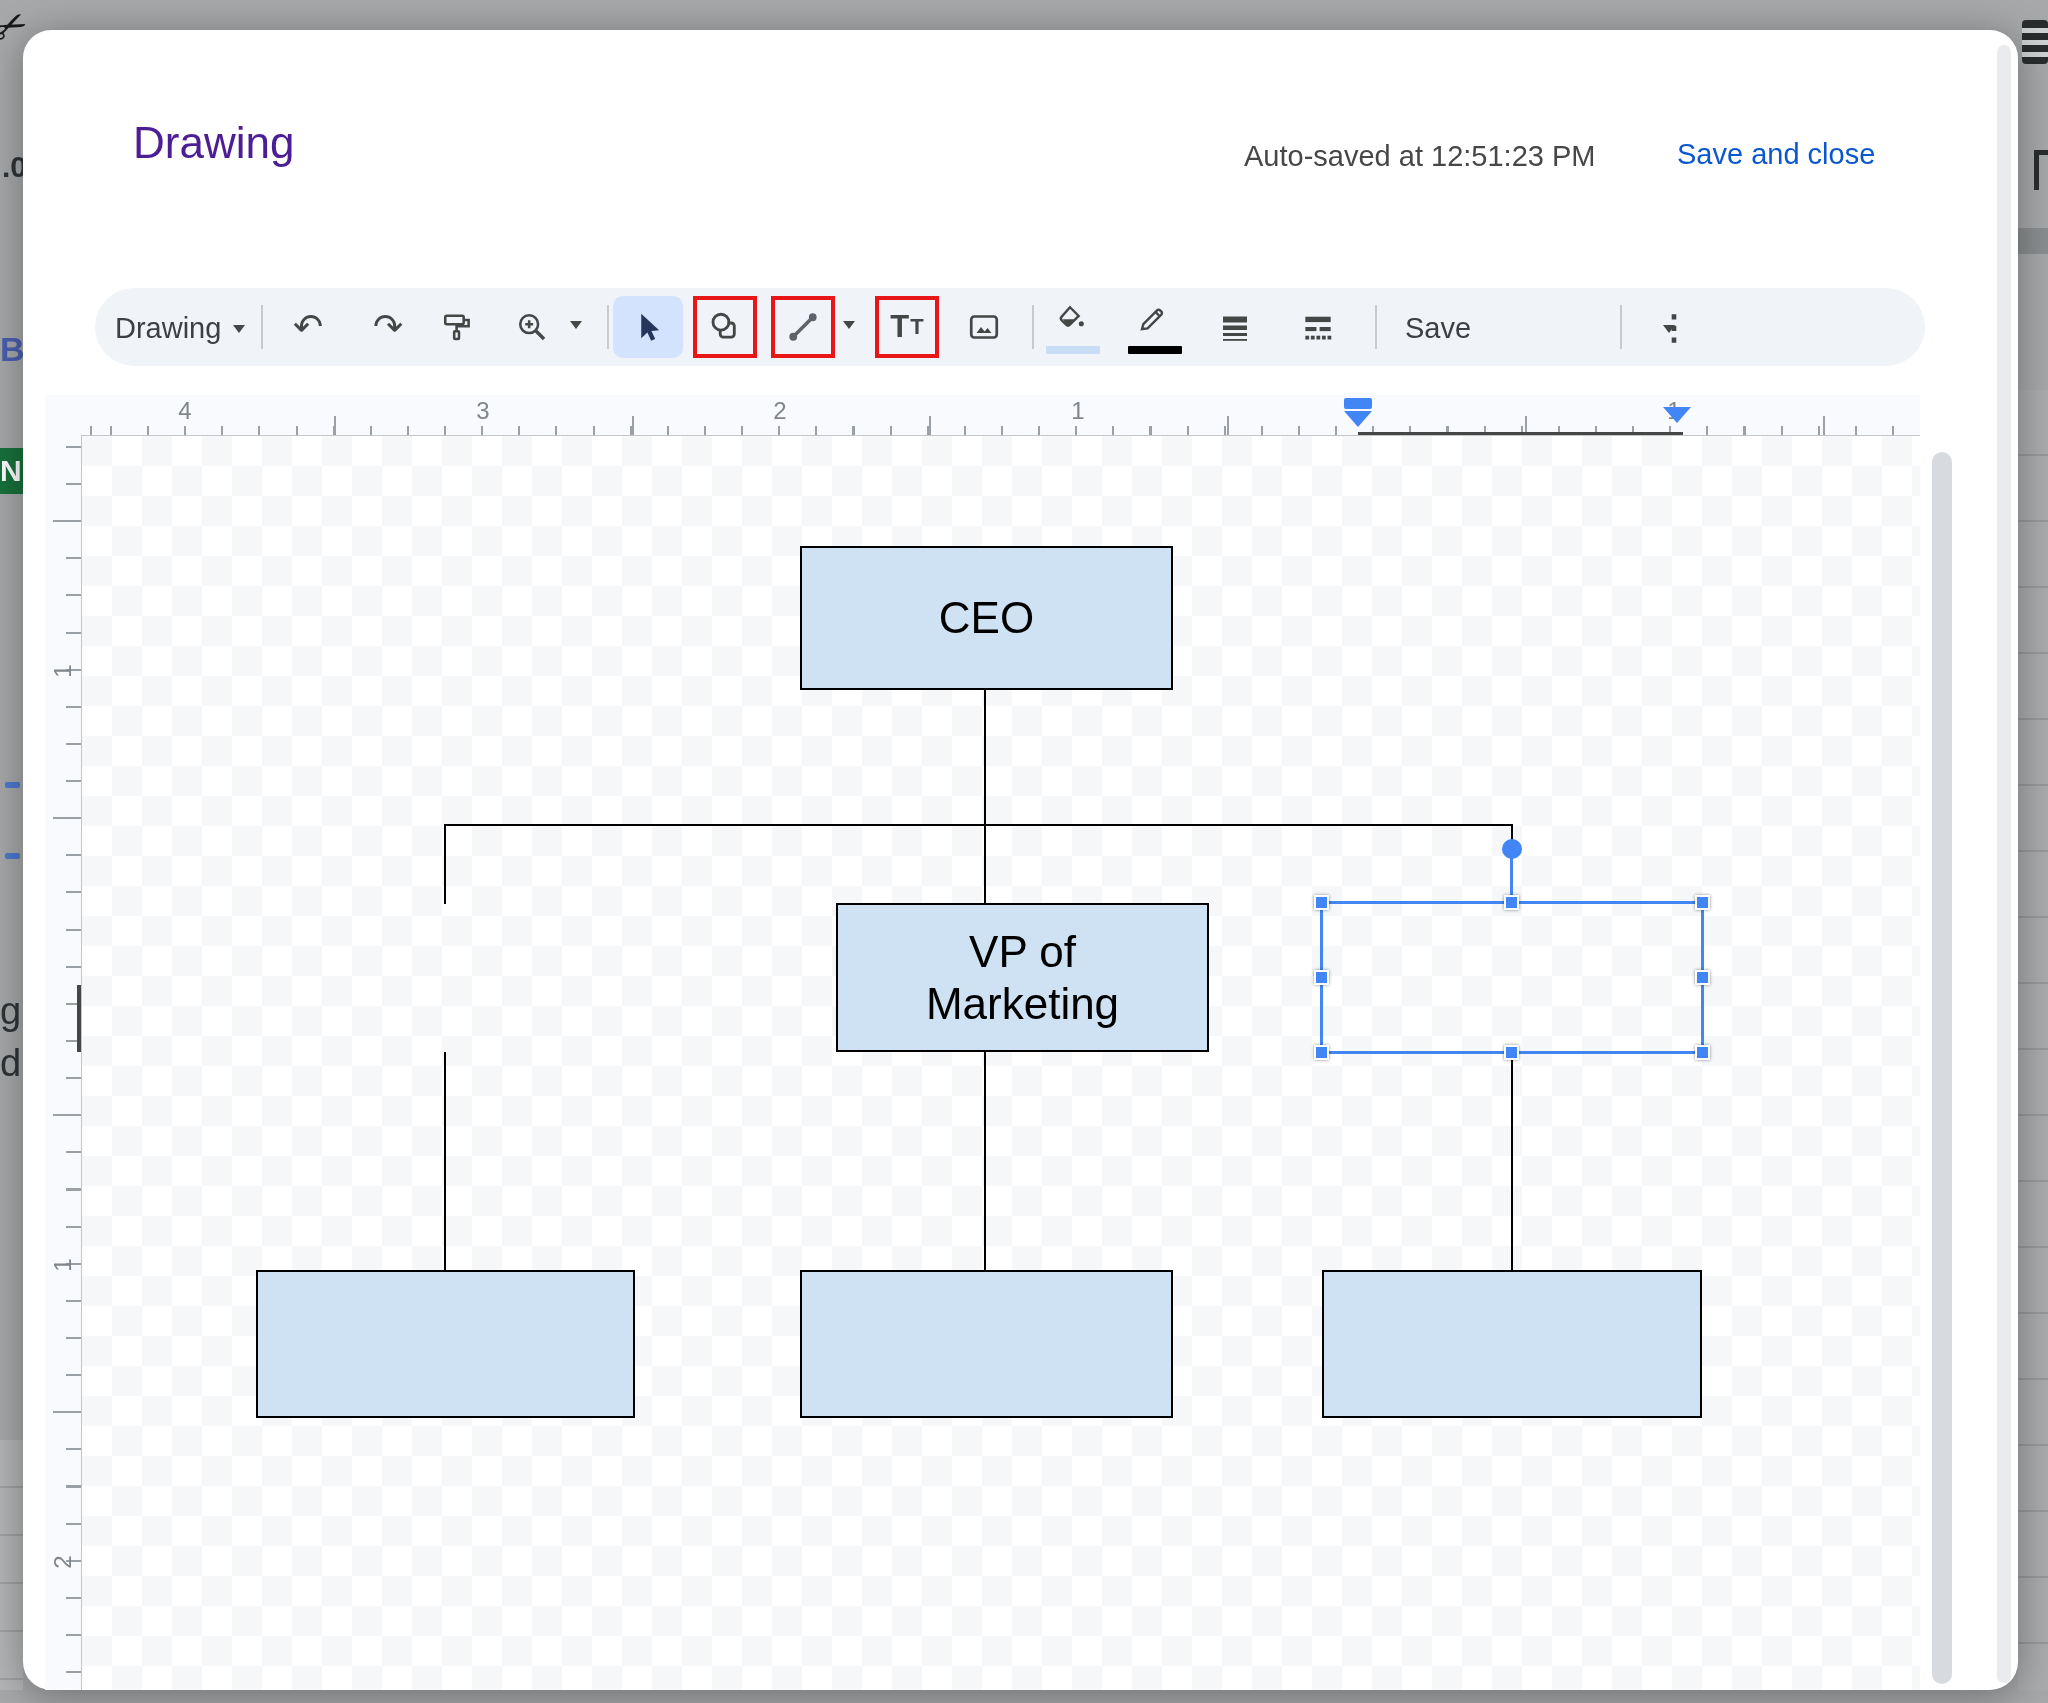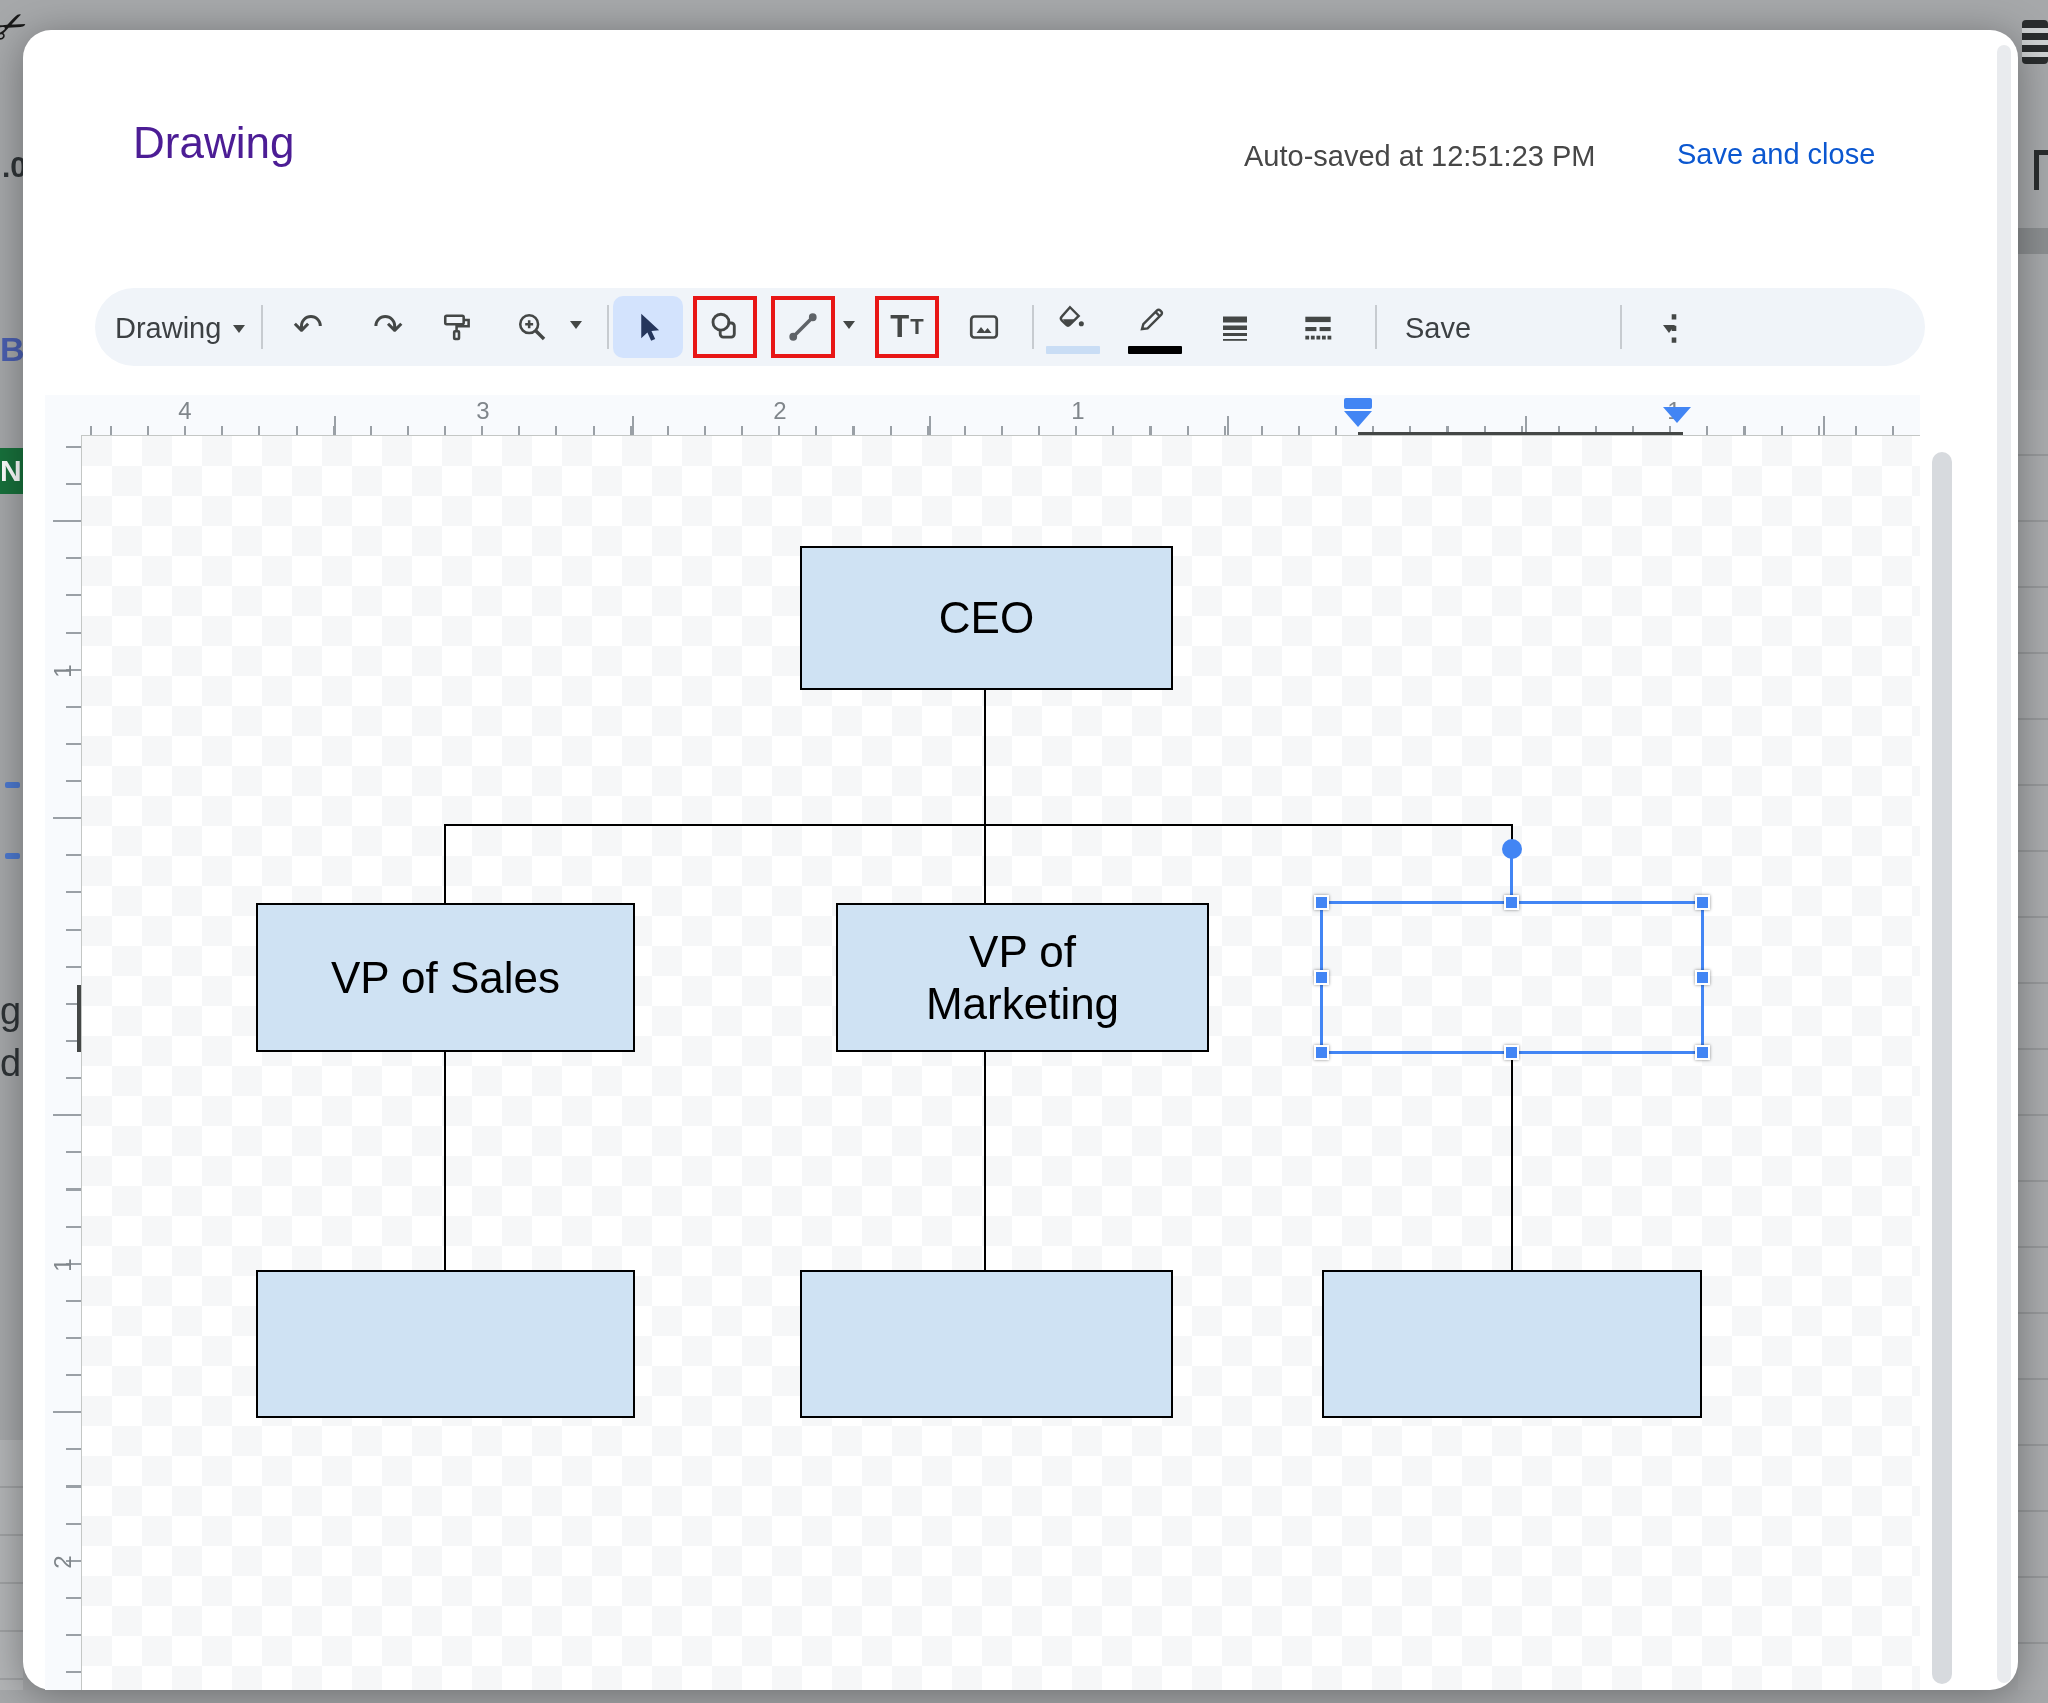--- a/index.html
+++ b/index.html
@@ -257,23 +257,20 @@
   <div class="conn" style="left:444px; top:824px; width:2px; height:80px;"></div>
   <div class="conn" style="left:984px; top:824px; width:2px; height:80px;"></div>
   <div class="conn" style="left:1511px; top:824px; width:2px; height:17px;"></div>
   <div class="conn" style="left:444px; top:1052px; width:2px; height:218px;"></div>
   <div class="conn" style="left:984px; top:1052px; width:2px; height:218px;"></div>
   <div class="conn" style="left:1511px; top:1054px; width:2px; height:216px;"></div>
 
   <div class="node" style="left:800px; top:546px; width:373px; height:144px;">
     <span>CEO</span>
   </div>
-  <div class="node" style="left:256px; top:903px; width:379px; height:149px;">
-    <span>VP of Sales</span>
-  </div>
   <div class="node" style="left:800px; top:903px; width:373px; height:149px; padding:16px 56px;margin-left:36px;">
     <span>VP of Marketing</span>
   </div>
   <div class="node" style="left:256px; top:1270px; width:379px; height:148px;">
     <span></span>
   </div>
   <div class="node" style="left:800px; top:1270px; width:373px; height:148px;">
     <span></span>
   </div>
   <div class="node" style="left:1322px; top:1270px; width:380px; height:148px;">

